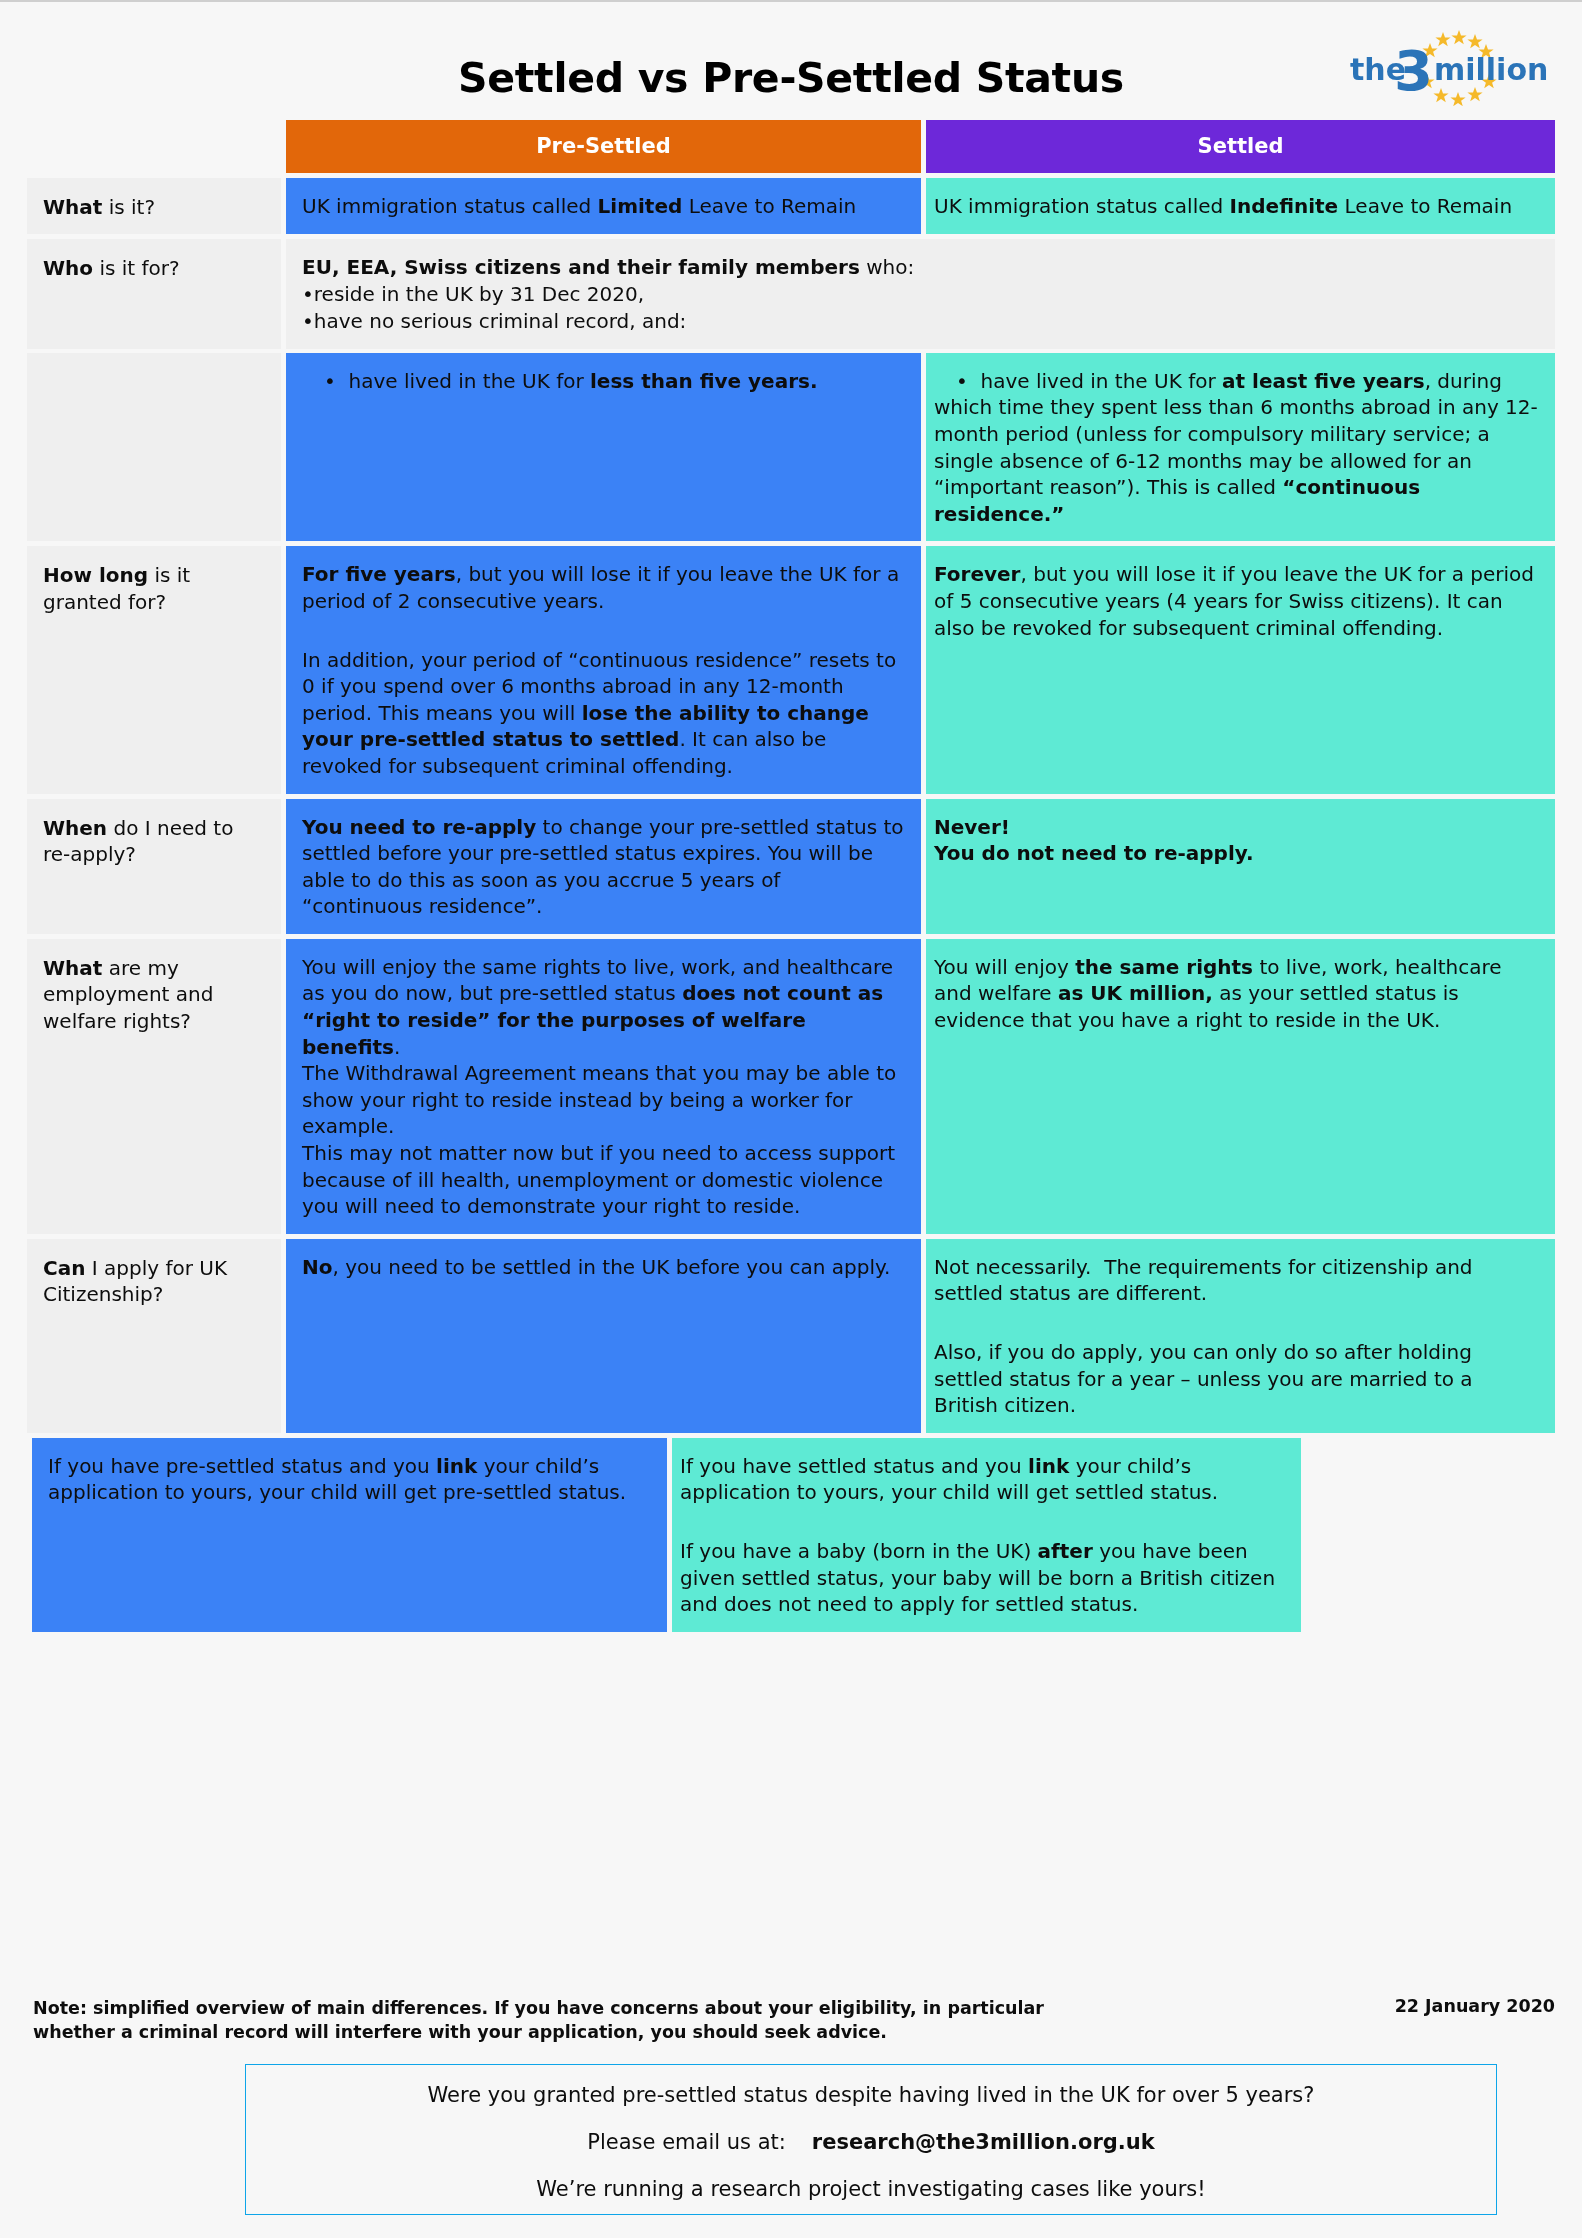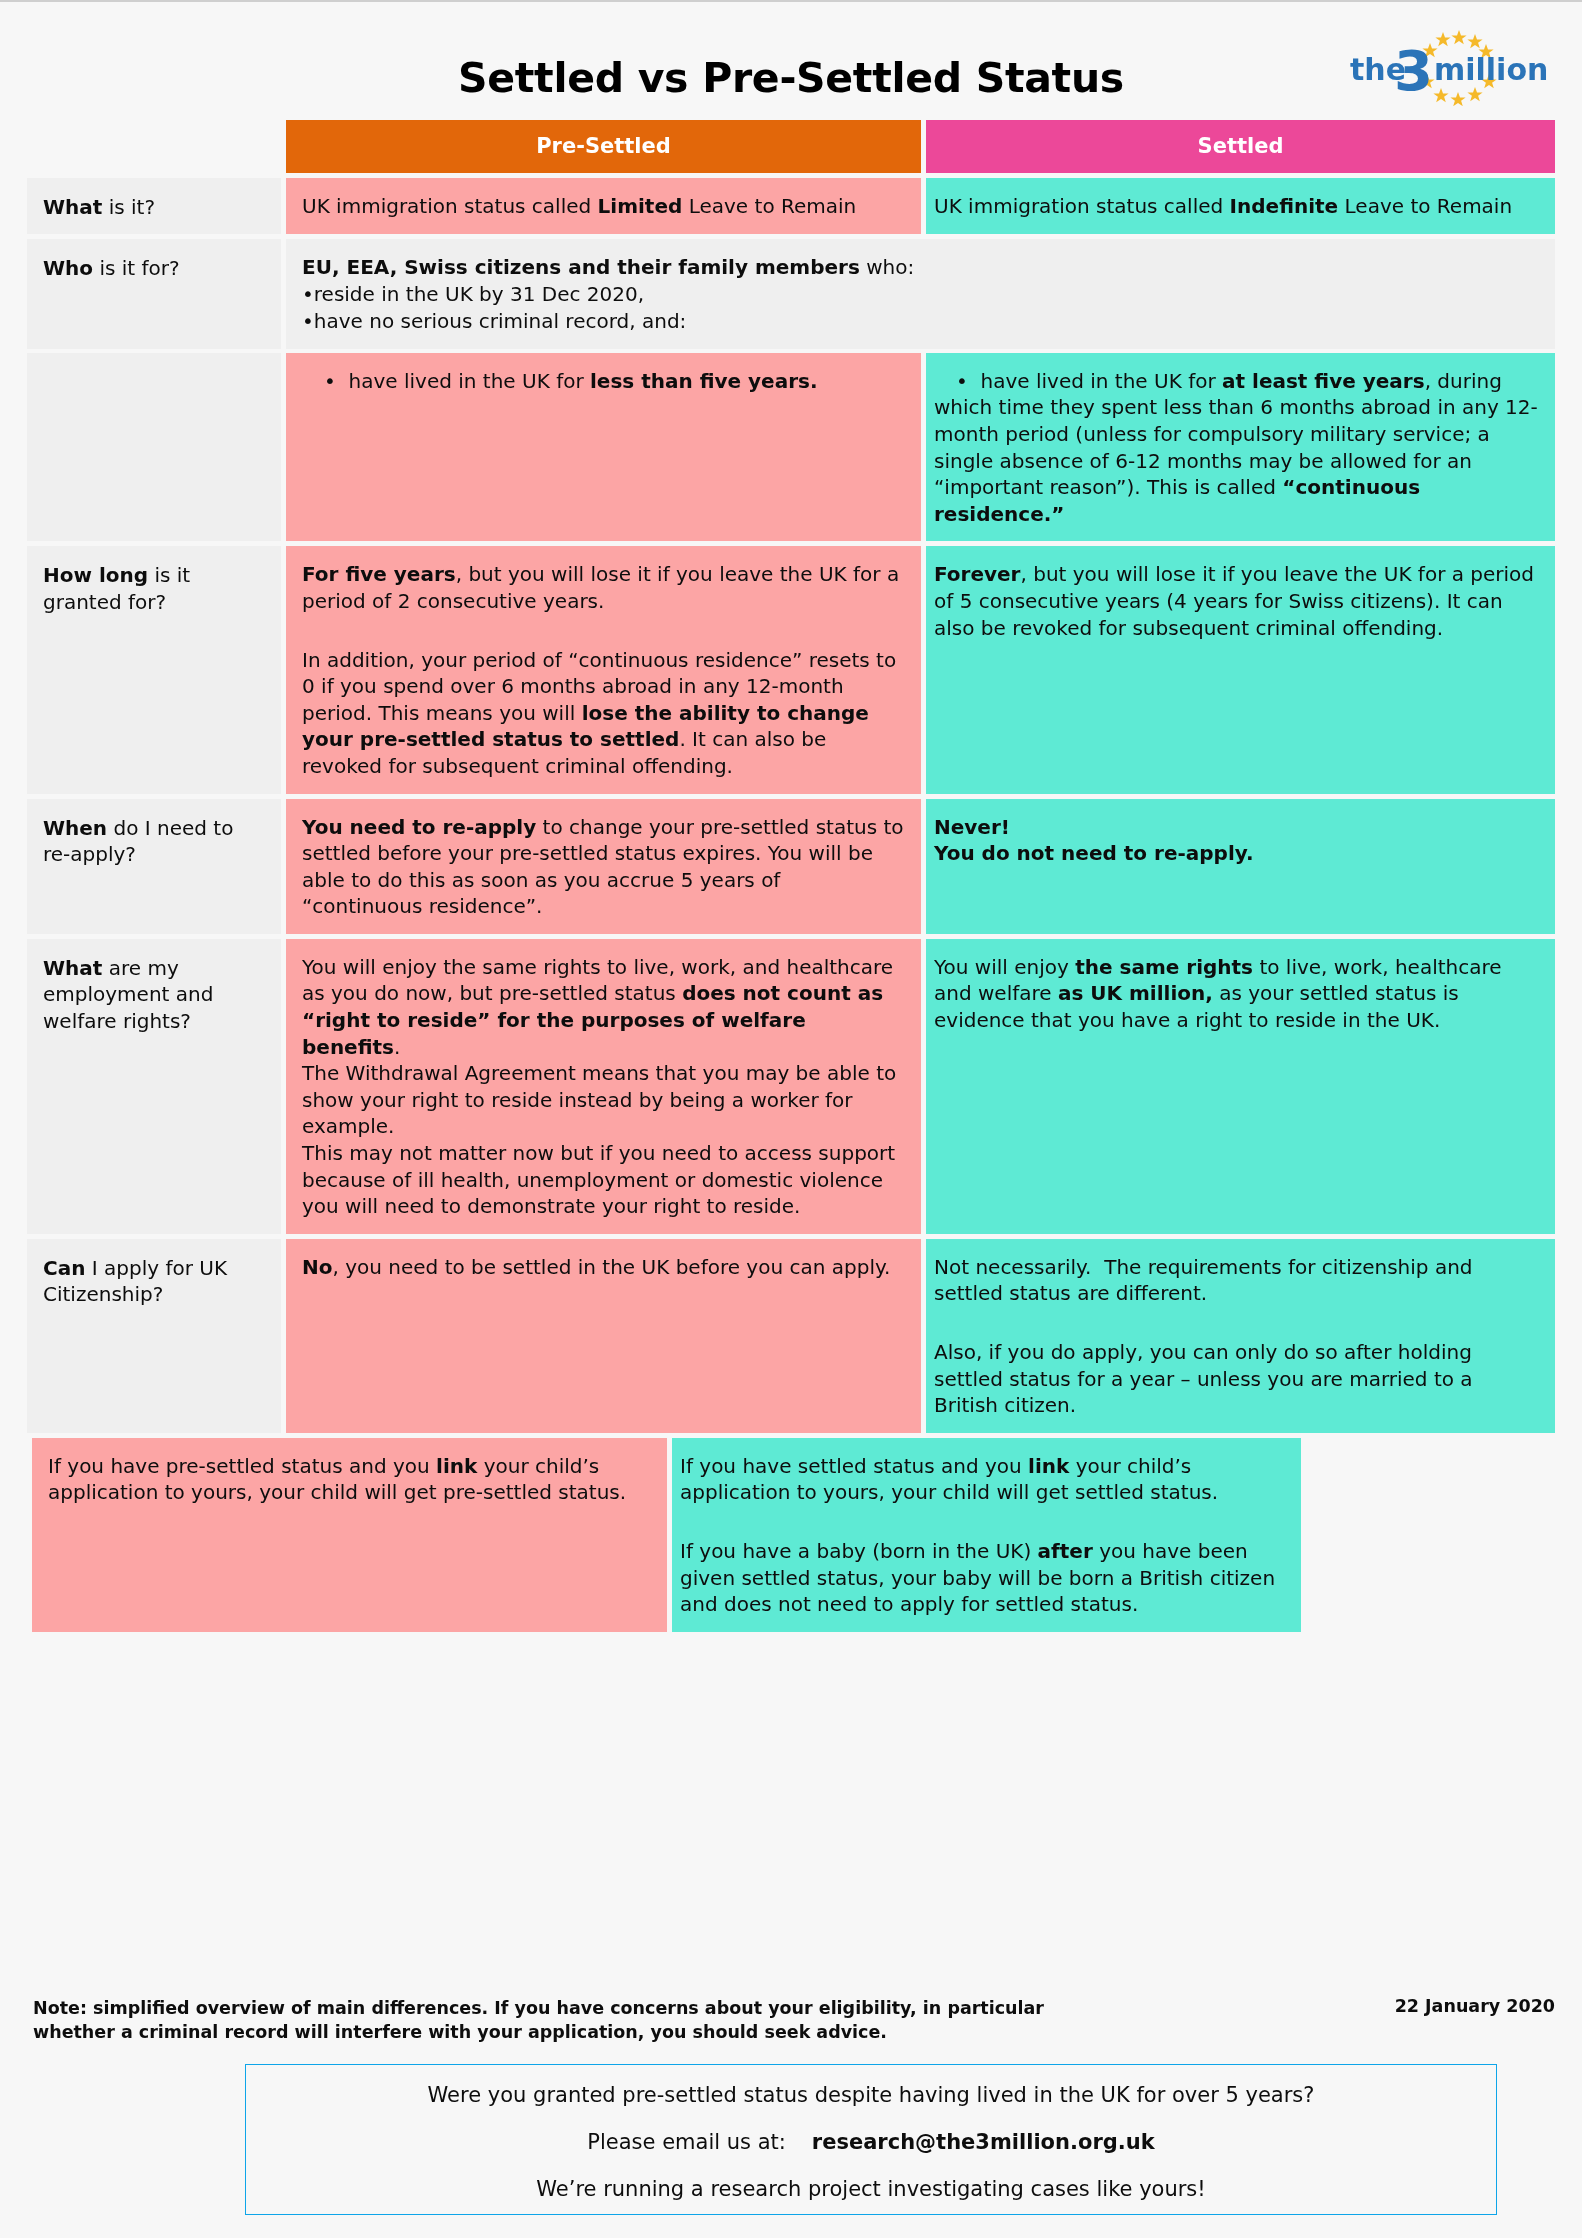--- a/index.html
+++ b/index.html
@@ -60,37 +60,37 @@
   .hdr-spacer { background: transparent; }
   .hdr-pre {
     background: #e2670a;
     color: #ffffff;
     font-weight: bold;
     font-size: 21px;
     text-align: center;
     padding: 14px 0 15px;
   }
   .hdr-set {
-    background: #ec4899;
+    background: #6d28d9;
     color: #ffffff;
     font-weight: bold;
     font-size: 21px;
     text-align: center;
     padding: 14px 6px 15px;
   }
 
   .qcell {
     background: #efefef;
     padding: 16px 14px 14px 16px;
     font-size: 20px;
     line-height: 1.32;
     color: #0d0d0d;
   }
   .pcell {
-    background: #fca5a5;
+    background: #3b82f6;
     padding: 15px 16px 14px 16px;
     font-size: 20px;
     line-height: 1.33;
     color: #0d0d0d;
   }
   .scell {
     background: #5eead4;
     padding: 15px 16px 14px 8px;
     font-size: 20px;
     line-height: 1.33;

